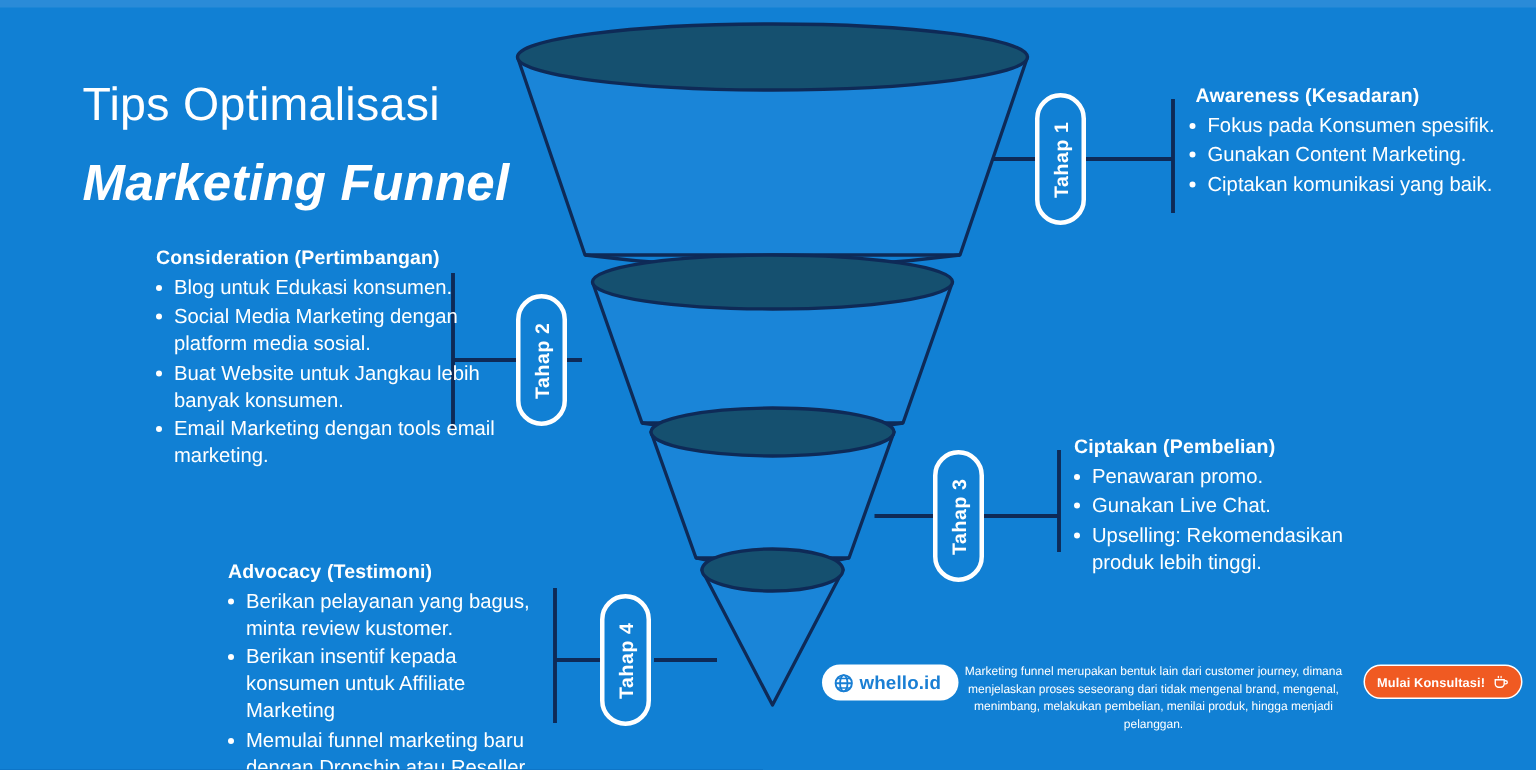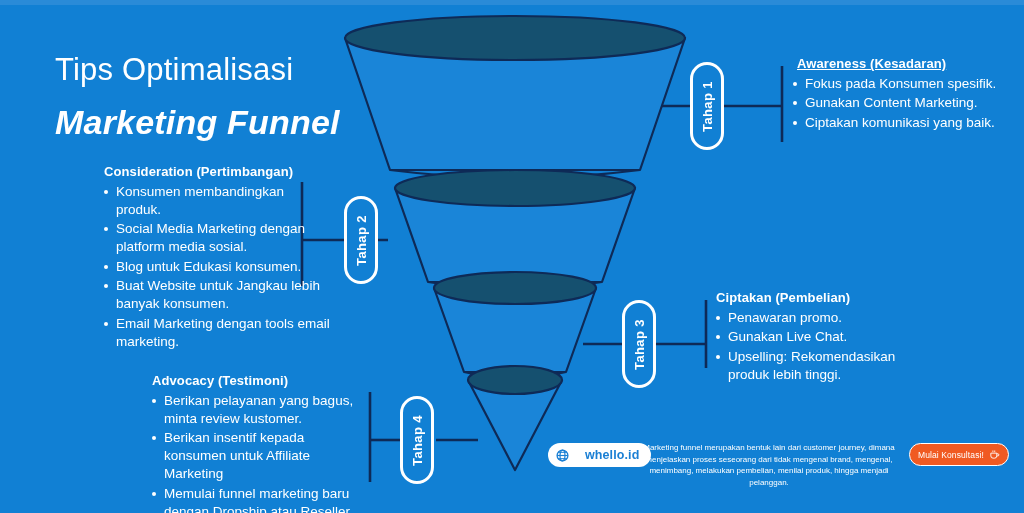--- a/index.html
+++ b/index.html
@@ -115,37 +115,37 @@
     position: absolute;
     left: 0;
     top: 7px;
     width: 4px;
     height: 4px;
     border-radius: 50%;
     background: #ffffff;
   }
 
   #tb-awareness { left: 793px; top: 56px; width: 215px; }
-  #tb-awareness .tb-heading { margin-left: 4px; text-decoration: underline; }
+  #tb-awareness .tb-heading { margin-left: 4px; }
   #tb-consideration { left: 104px; top: 164px; width: 228px; }
   #tb-purchase { left: 716px; top: 290px; width: 210px; }
   #tb-advocacy { left: 152px; top: 373px; width: 210px; }
 
   
   .logo-pill {
     position: absolute;
     left: 548px;
     top: 443px;
     height: 24px;
     padding: 0 12px 0 8px;
     border-radius: 12px;
     background: #ffffff;
     display: flex;
     align-items: center;
-    gap: 16px;
+    gap: 4px;
     z-index: 7;
   }
   .logo-text {
     font-size: 12.5px;
     font-weight: bold;
     color: #1a7fd4;
     letter-spacing: 0.1px;
   }
   .globe {
     width: 13px; height: 13px;
@@ -174,21 +174,21 @@
     background: #f05a22;
     border: 1.5px solid #ffffff;
     box-sizing: border-box;
     display: flex;
     align-items: center;
     gap: 5px;
     z-index: 7;
   }
   .cta-text {
     font-size: 8.5px;
-    font-weight: normal;
+    font-weight: bold;
     color: #ffffff;
     white-space: nowrap;
     letter-spacing: 0.1px;
   }
   .cup { width: 11px; height: 11px; display: block; }
 </style>
 </head>
 <body>
 
 <div id="canvas">
@@ -256,23 +256,22 @@
     <ul class="tb-list">
       <li>Fokus pada Konsumen spesifik.</li>
       <li>Gunakan Content Marketing.</li>
       <li>Ciptakan komunikasi yang baik.</li>
     </ul>
   </div>
 
   <div class="textblock" id="tb-consideration">
     <p class="tb-heading">Consideration (Pertimbangan)</p>
     <ul class="tb-list">
-      <li>Konsumen membandingkan produk.</li>
+      <li>Blog untuk Edukasi konsumen.</li>
       <li>Social Media Marketing dengan platform media sosial.</li>
-      <li>Blog untuk Edukasi konsumen.</li>
       <li>Buat Website untuk Jangkau lebih banyak konsumen.</li>
       <li>Email Marketing dengan tools email marketing.</li>
     </ul>
   </div>
 
   <div class="textblock" id="tb-purchase">
     <p class="tb-heading">Ciptakan (Pembelian)</p>
     <ul class="tb-list">
       <li>Penawaran promo.</li>
       <li>Gunakan Live Chat.</li>

